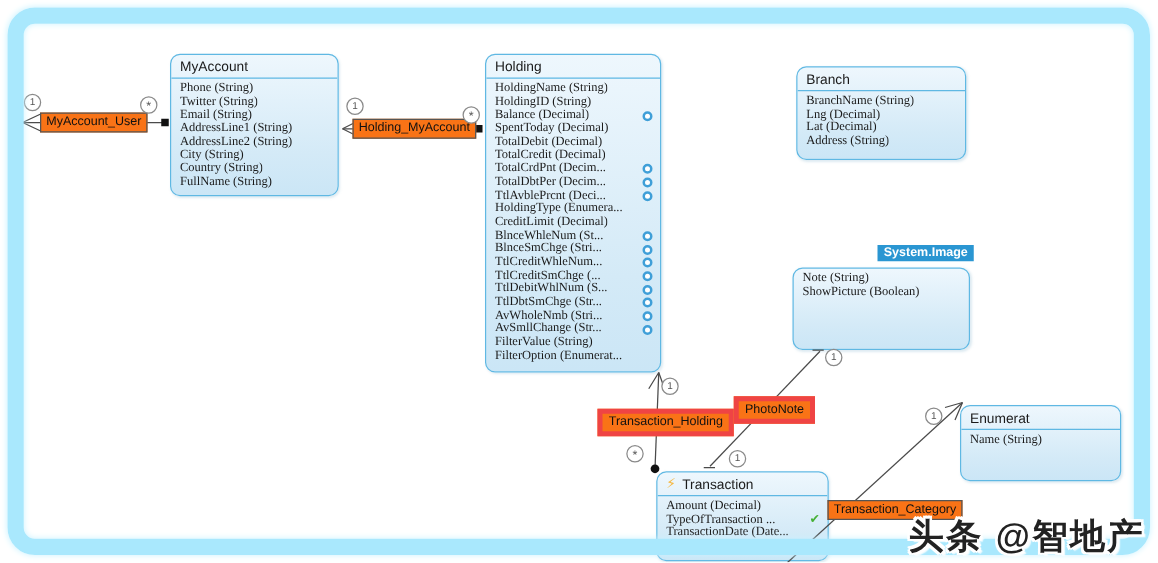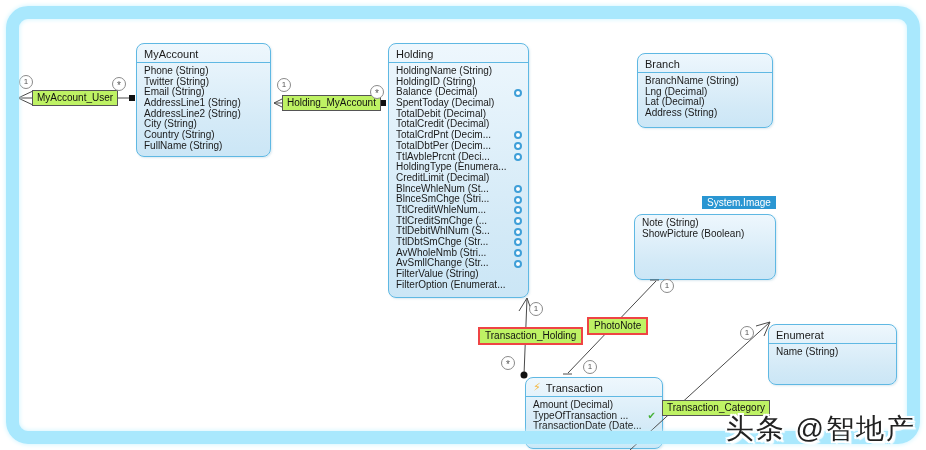--- a/index.html
+++ b/index.html
@@ -10,47 +10,47 @@
   .entity{position:absolute;z-index:1;border:1px solid #5fb8e3;border-radius:8px;
           background:linear-gradient(180deg,#eef7fd 0%,#d4eaf7 70%,#cbe6f6 100%);
           box-shadow:1px 1px 2px rgba(120,170,200,.25);overflow:hidden;}
   .ent-head{display:flex;align-items:flex-start;gap:5px;padding:4px 7px 2px;font-size:11px;color:#1a1a1a;
             border-bottom:1px solid #5fb8e3;}
   .ent-title{white-space:nowrap;}
   .head-ic{color:#f5b945;font-size:11px;line-height:11px;}
   .ent-body{padding:3px 6px 0 7px;}
   .frow{display:flex;align-items:center;justify-content:space-between;font-size:10px;
         line-height:10.7px;height:10.7px;color:#1a1a1a;}
-  .ftext{white-space:nowrap;overflow:hidden;}
+  .ftext{white-space:nowrap;overflow:hidden;font-family:Liberation Serif, serif;}
   .dot{flex:none;width:4px;height:4px;border:2px solid #3f9fd8;border-radius:50%;background:#fff;margin-left:4px;}
   .check{flex:none;color:#45b035;font-size:10px;font-weight:bold;margin-left:4px;}
 
   
-  .rlabel{position:absolute;z-index:3;background:#bef264;border:1px solid #555;color:#111;
+  .rlabel{position:absolute;z-index:3;background:#f97316;border:1px solid #555;color:#111;
           font-size:10px;line-height:12px;padding:1px 4px;white-space:nowrap;}
-  .rlabel.err{border:2px solid #ef4444;padding:1px 5px;}
+  .rlabel.err{border:4px solid #ef4444;padding:1px 5px;}
 
   
   .mult{position:absolute;z-index:3;width:12px;height:12px;border:1px solid #8a8a8a;border-radius:50%;
         background:#fff;color:#555;font-size:8px;line-height:12px;text-align:center;}
   .mult.star{font-size:10px;line-height:15px;}
 
   
   .tag{position:absolute;z-index:3;background:#2a96d2;color:#fff;font-size:10px;line-height:13px;
-       padding:0 5px;white-space:nowrap;}
+       padding:0 5px;white-space:nowrap;font-weight:bold;}
 
   
   #lines{position:absolute;left:0;top:0;z-index:2;pointer-events:none;}
 
   
   #frame{position:absolute;inset:6px;z-index:5;pointer-events:none;border:13px solid #a9e8fd;
          border-radius:22px;box-shadow:0 0 5px #c9f2ff, inset 0 0 5px #c9f2ff;}
 
   
-  #watermark{position:absolute;right:10px;bottom:2px;z-index:6;font-size:28px;font-weight:400;
+  #watermark{position:absolute;right:10px;bottom:2px;z-index:6;font-size:28px;font-weight:700;
              letter-spacing:2px;color:#222;
              text-shadow:2px 0 0 #fff,-2px 0 0 #fff,0 2px 0 #fff,0 -2px 0 #fff,
                          2px 2px 0 #fff,-2px -2px 0 #fff,2px -2px 0 #fff,-2px 2px 0 #fff,
                          3px 3px 1px rgba(255,255,255,.9);}
 </style>
 </head>
 <body>
 
 <div id="stage">
 

